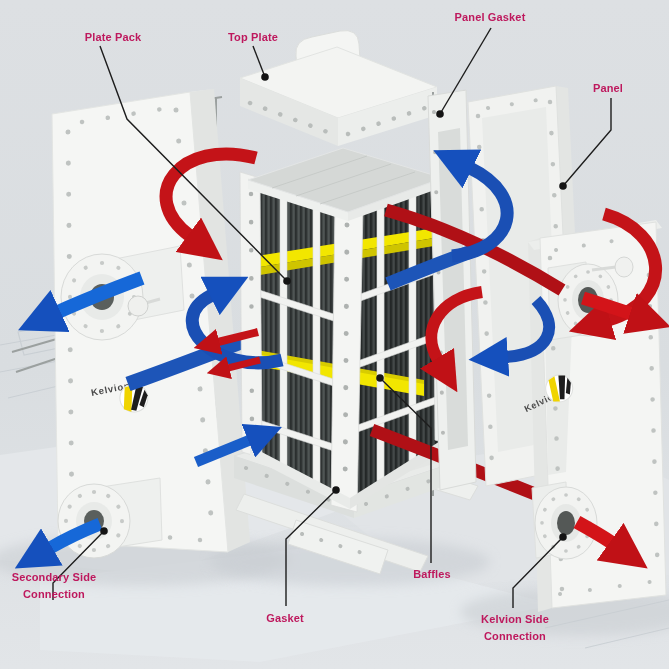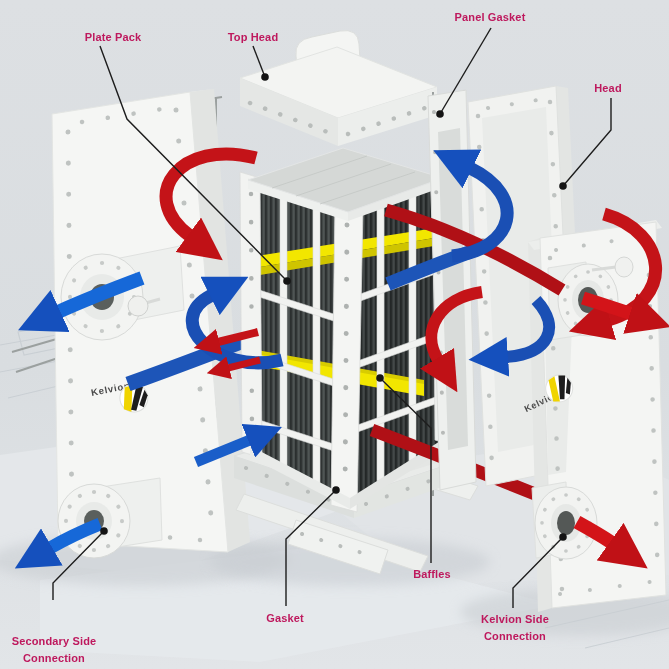--- a/index.html
+++ b/index.html
@@ -271,29 +271,29 @@
       <circle cx="380" cy="378" r="3.8"></circle>
           <circle cx="563" cy="537" r="3.8"></circle>
     </g>
   </g>
 </svg>
 
   <div class="label" style="left:113px;top:29px">
     <span>Plate Pack</span>
   </div>
   <div class="label" style="left:253px;top:29px">
-    <span>Top Head</span>
+    <span>Top Plate</span>
   </div>
   <div class="label" style="left:490px;top:9px">
     <span>Panel Gasket</span>
   </div>
   <div class="label" style="left:608px;top:80px">
-    <span>Head</span>
-  </div>
-  <div class="label" style="left:54px;top:633px">
+    <span>Panel</span>
+  </div>
+  <div class="label" style="left:54px;top:569px">
     <span>Secondary Side</span>
     <span>Connection</span>
   </div>
   <div class="label" style="left:285px;top:610px">
     <span>Gasket</span>
   </div>
   <div class="label" style="left:432px;top:566px">
     <span>Baffles</span>
   </div>
   <div class="label" style="left:515px;top:611px">

